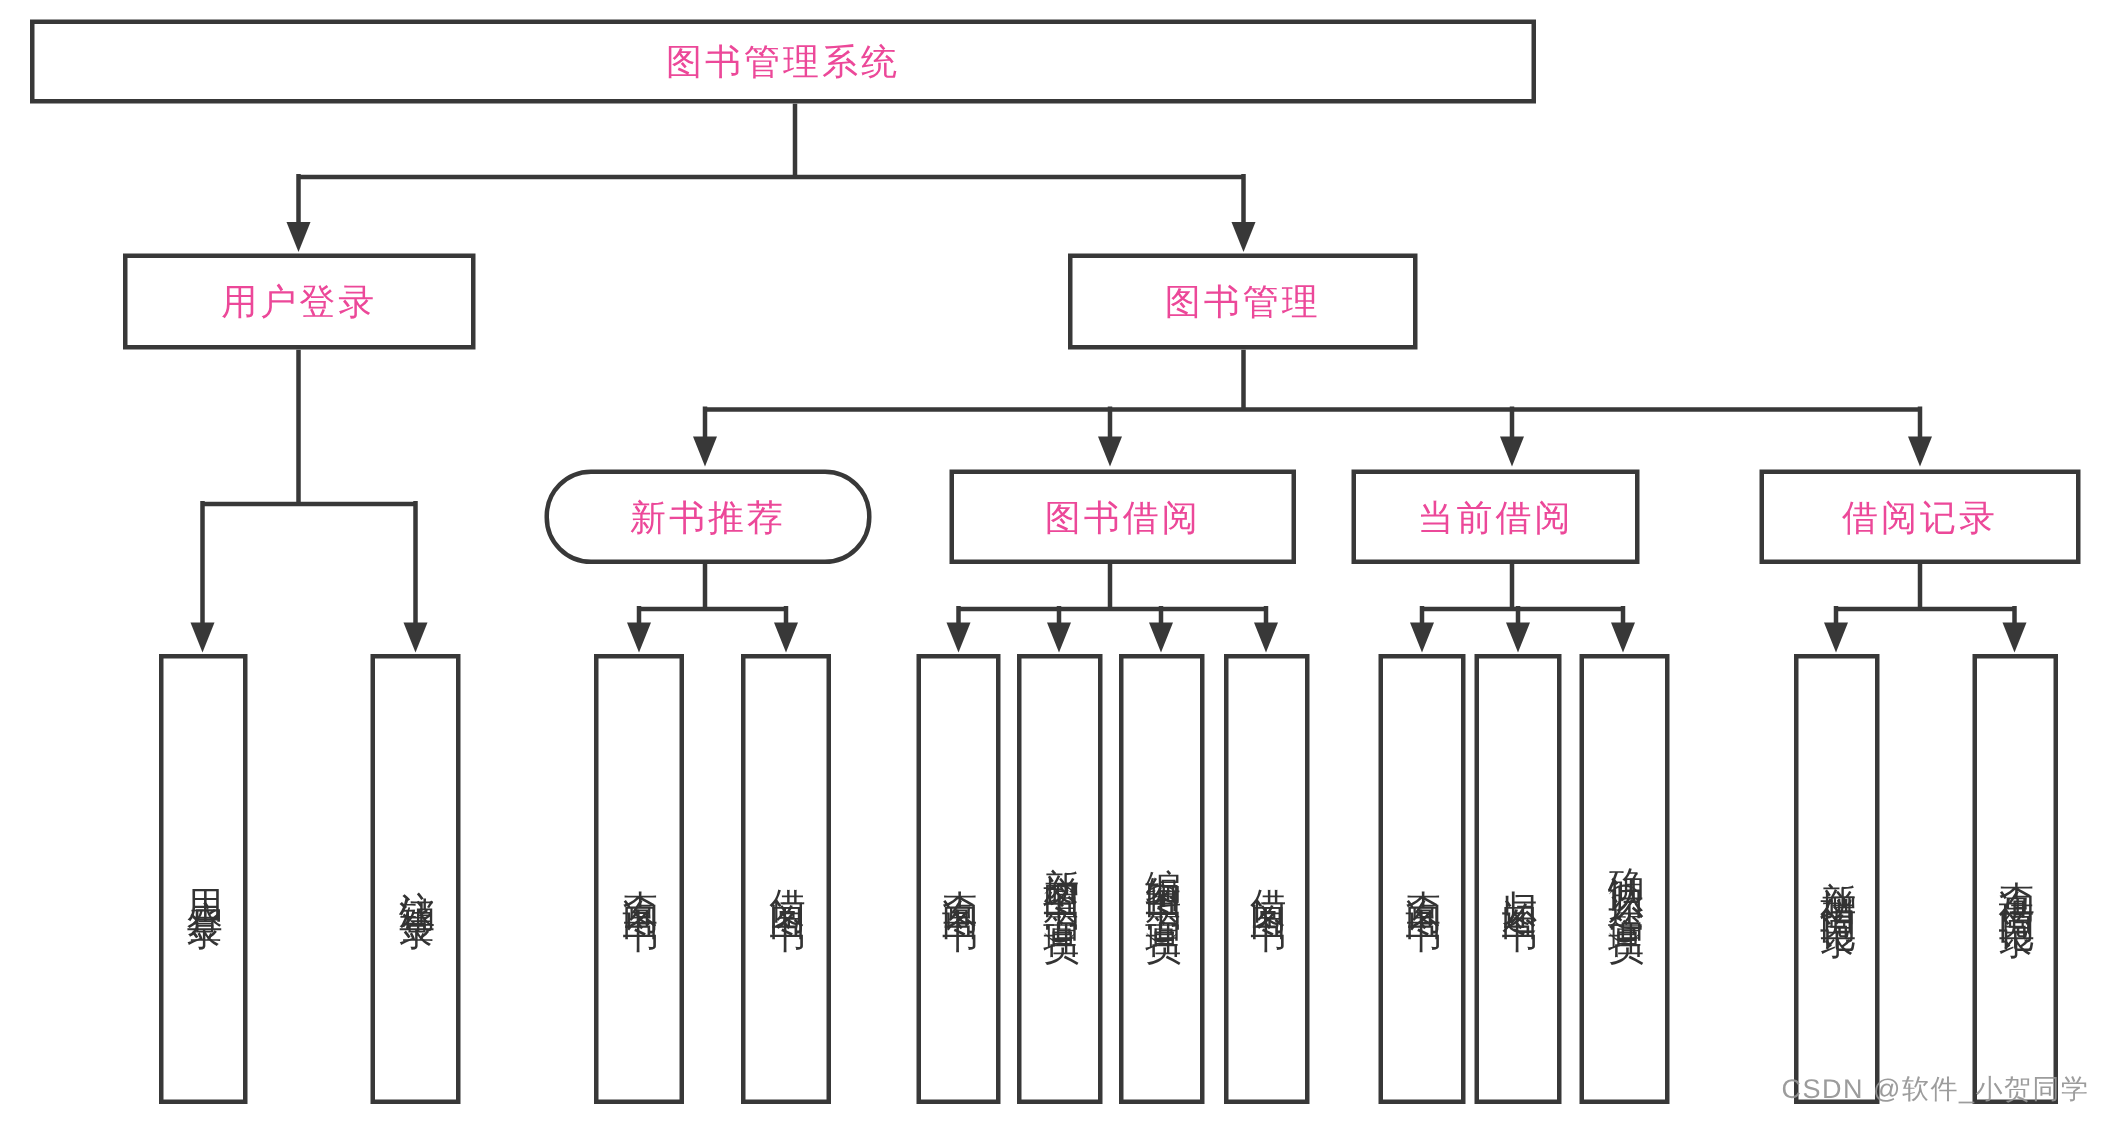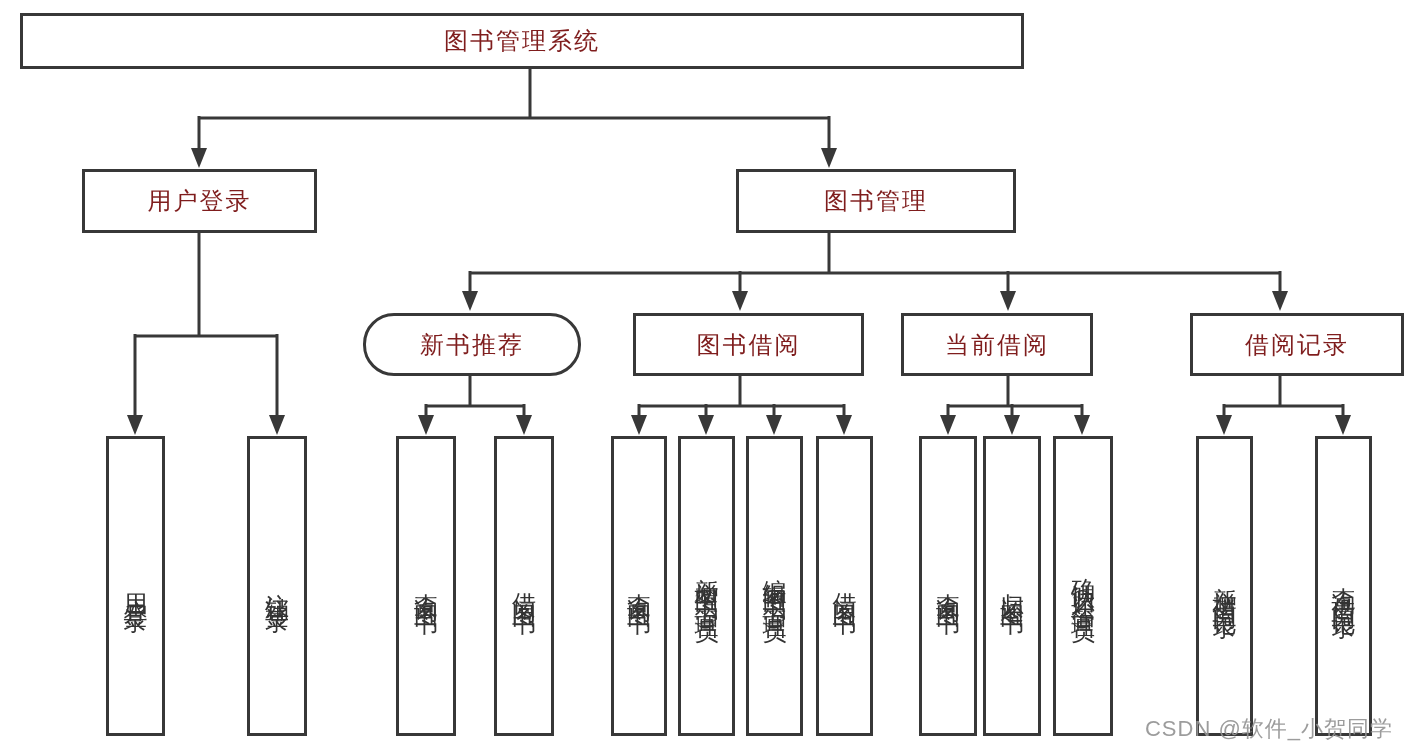--- a/index.html
+++ b/index.html
@@ -25,36 +25,36 @@
     background: #ffffff;
     display: flex;
     align-items: center;
     justify-content: center;
     text-align: center;
   }
   .node .lbl-h {
     font-size: 24px;
     letter-spacing: 2px;
     white-space: nowrap;
-    color: #7f1d1d;
+    color: #ec4899;
   }
   .node .lbl-v {
     writing-mode: vertical-rl;
     text-orientation: mixed;
     font-size: 24px;
     letter-spacing: 6px;
     line-height: 1;
     white-space: nowrap;
     color: #333333;
   }
   .watermark {
     position: absolute;
     right: 12px;
     top: 714px;
-    font-size: 22px;
+    font-size: 18px;
     letter-spacing: 1px;
     color: rgba(148, 148, 148, 0.92);
     white-space: nowrap;
     z-index: 5;
   }
 </style>
 </head>
 <body>
 
 <div class="stage">
@@ -110,34 +110,34 @@
     </g>
   </svg>
 
   <div class="node" style="left:20px; top:13px; width:1004px; height:56px;">
     <span class="lbl-h">图书管理系统</span>
   </div>
 
   <div class="node" style="left:82px; top:169px; width:235px; height:64px;">
     <span class="lbl-h">用户登录</span>
   </div>
-  <div class="node" style="left:712px; top:169px; width:280px; height:64px;margin-left:24px;">
+  <div class="node" style="left:712px; top:169px; width:233px; height:64px;">
     <span class="lbl-h">图书管理</span>
   </div>
 
   <div class="node" style="left:363px; top:313px; width:218px; height:63px;border-radius:31px;">
     <span class="lbl-h">新书推荐</span>
   </div>
   <div class="node" style="left:633px; top:313px; width:231px; height:63px;">
     <span class="lbl-h">图书借阅</span>
   </div>
   <div class="node" style="left:901px; top:313px; width:192px; height:63px;">
     <span class="lbl-h">当前借阅</span>
   </div>
-  <div class="node" style="left:1173px; top:313px; width:214px; height:63px;margin-left:17px;">
+  <div class="node" style="left:1173px; top:313px; width:214px; height:63px;">
     <span class="lbl-h">借阅记录</span>
   </div>
 
   <div class="node" style="left:106px; top:436px; width:59px; height:300px;">
     <span class="lbl-v">用户登录</span>
   </div>
   <div class="node" style="left:247px; top:436px; width:60px; height:300px;">
     <span class="lbl-v">注销登录</span>
   </div>
 

